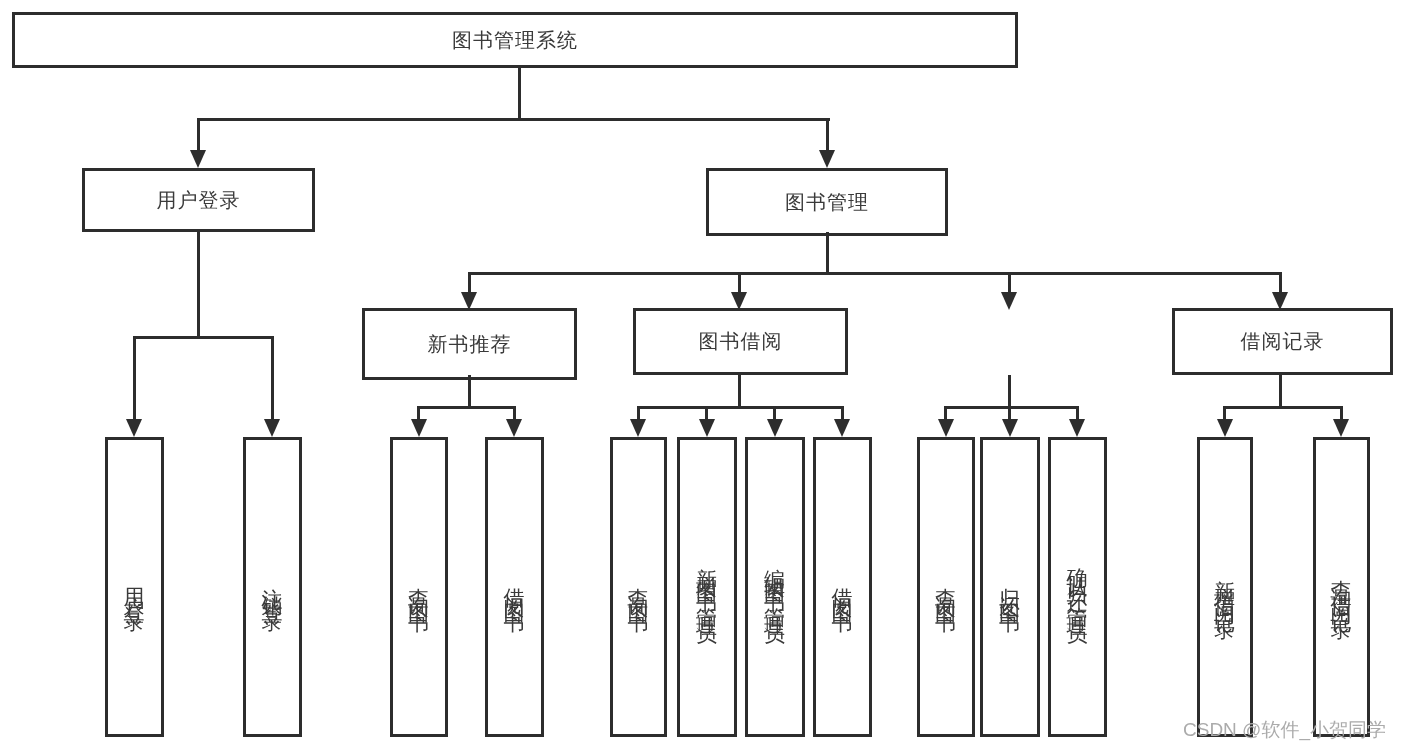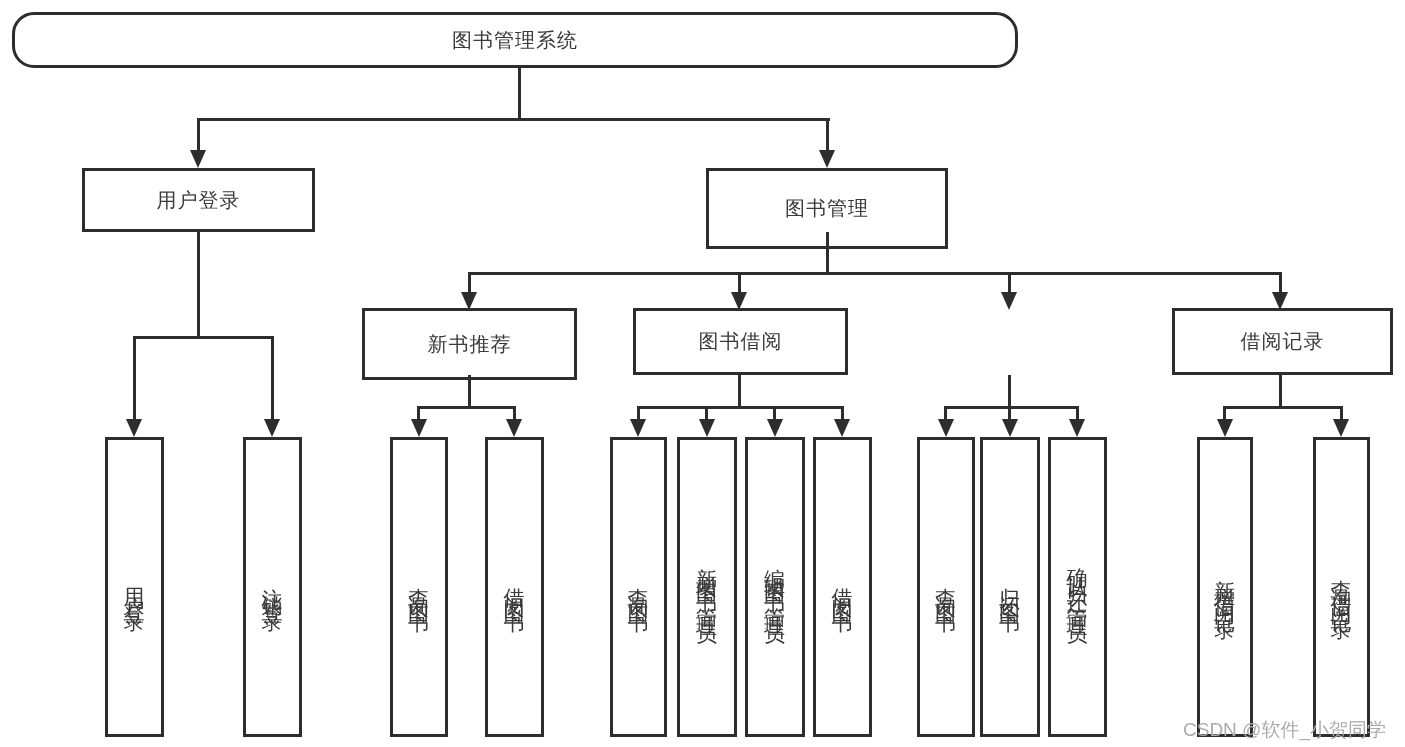--- a/index.html
+++ b/index.html
@@ -51,28 +51,28 @@
     white-space:nowrap;
     z-index:5;
     text-align:center;
   }
 </style>
 </head>
 <body>
 
 <div id="canvas">
 
-  <div class="node h-node" style="left:12px;top:12px;width:1006px;height:56px;border-radius:22px;">
+  <div class="node h-node" style="left:12px;top:12px;width:1006px;height:56px;">
     <span>图书管理系统</span>
   </div>
 
   <div class="node h-node" style="left:82px;top:168px;width:233px;height:64px;">
     <span>用户登录</span>
   </div>
-  <div class="node h-node" style="left:706px;top:168px;width:242px;height:81px;">
+  <div class="node h-node" style="left:706px;top:168px;width:242px;height:68px;">
     <span>图书管理</span>
   </div>
 
   <div class="node h-node" style="left:362px;top:308px;width:215px;height:72px;">
     <span>新书推荐</span>
   </div>
   <div class="node h-node" style="left:633px;top:308px;width:215px;height:67px;">
     <span>图书借阅</span>
   </div>
   <div class="node h-node" style="left:1172px;top:308px;width:221px;height:67px;">

